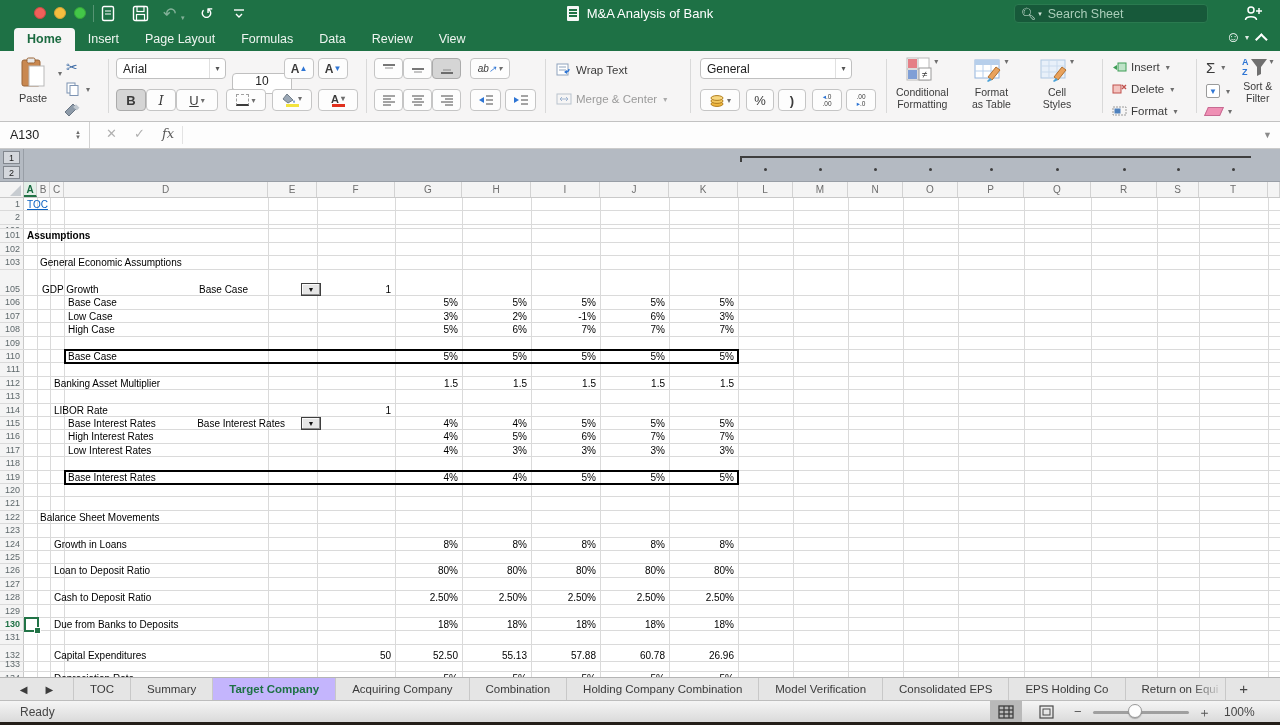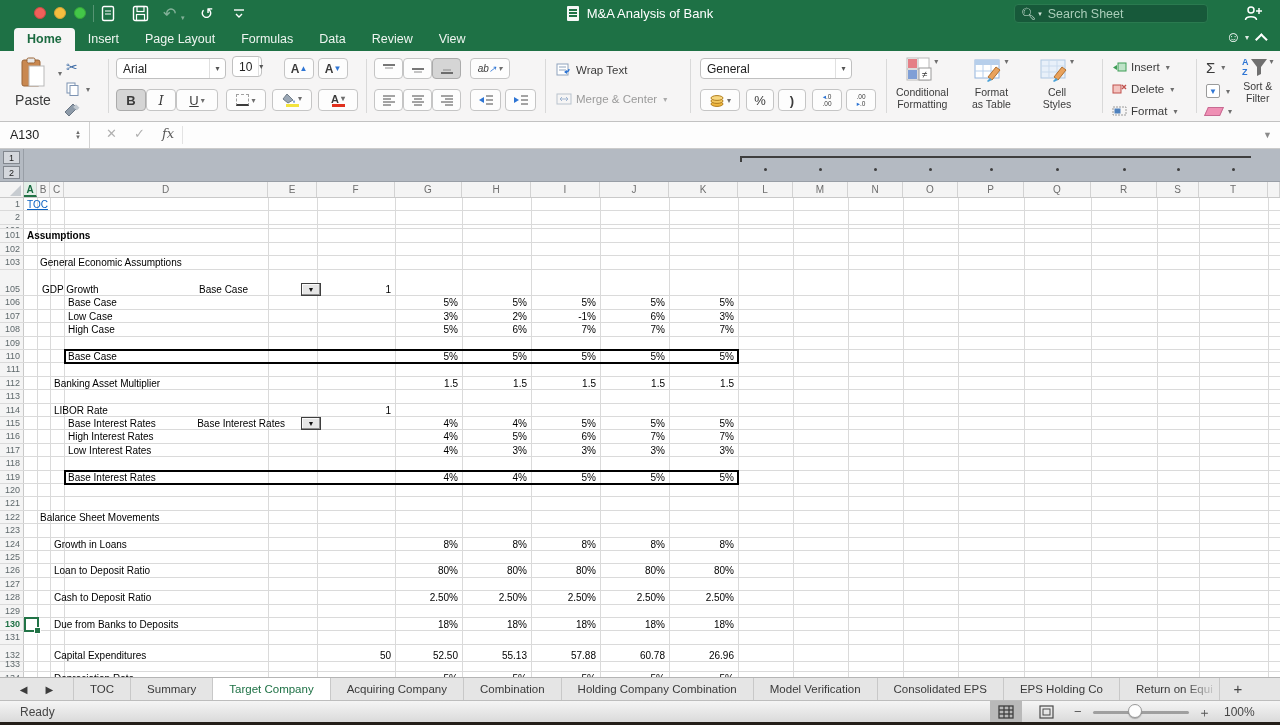--- a/index.html
+++ b/index.html
@@ -95,21 +95,21 @@
            box-shadow:inset -1px -1px 0 #8f8f8f, inset 1px 1px 0 #fbfbfb; display:flex; align-items:center; justify-content:center; }
   .ddown span { font-size:7px; color:#111; line-height:7px; }
   .boxline { position:absolute; left:64px; width:675px; top:-1px; height:15px; border:2px solid #000; pointer-events:none; }
   .selcell { position:absolute; left:24px; width:15px; top:-1px; height:15px; border:2px solid #217346; pointer-events:none; }
   .selcell::after { content:""; position:absolute; right:-4px; bottom:-4px; width:5px; height:5px; background:#217346; border:1px solid #fff; }
 
   
   .sheettabs { position:absolute; left:0; top:677px; width:1280px; height:23px; background:#e5e5e5; border-top:1px solid #b5b5b5; display:flex; font-size:11.5px; color:#3a3a3a; }
   .tabnav { width:74px; display:flex; align-items:center; justify-content:center; gap:18px; border-right:1px solid #c8c8c8; color:#3c3c3c; font-size:10px; }
   .stab { padding:0 16px; line-height:22px; border-right:1px solid #c8c8c8; white-space:nowrap; position:relative; }
-  .stab.active { background:#ffffff; color:#1e7145; font-weight:normal; }
+  .stab.active { background:#c4b5fd; color:#1e7145; font-weight:bold; }
   .stab.faded { width:100px; overflow:hidden; padding-right:0; }
   .stab.faded::after { content:""; position:absolute; right:0; top:0; bottom:0; width:34px; background:linear-gradient(to right, rgba(229,229,229,0), #e5e5e5); }
   .addtab { width:36px; text-align:center; line-height:21px; font-size:15px; color:#444; }
 
   
   .statusbar { position:absolute; left:0; top:700px; width:1280px; height:22px; background:linear-gradient(#f5f5f5,#dadada); border-top:1px solid #bdbdbd; font-size:12px; color:#454545; }
   .ready { position:absolute; left:20px; top:4px; }
   .viewbtn { position:absolute; top:0px; width:32px; height:21px; display:flex; align-items:center; justify-content:center; }
   .viewbtn.pressed { background:#b9b9b9; }
   .zoomglyph { position:absolute; top:3px; font-size:13px; color:#555; }
@@ -189,21 +189,21 @@
   </div>
 
   <div class="ribbon">
 
     <div style="position:absolute; left:10px; top:6px; width:46px; text-align:center;">
       <svg width="28" height="32" viewBox="0 0 28 32">
           <rect x="3" y="3" width="18" height="26" rx="2" fill="#c98850" stroke="#9a6436"></rect>
           <rect x="8" y="1" width="8" height="5" rx="1.5" fill="#e8e8e8" stroke="#9a6436"></rect>
           <rect x="10" y="9" width="15" height="20" fill="#fff" stroke="#b9b9b9"></rect>
         </svg>
-      <div style="font-size:14px; color:#3b3b3b; margin-top:1px;">Paste</div>
+      <div style="font-size:11px; color:#3b3b3b; margin-top:1px;">Paste</div>
     </div>
     <span class="caret" style="position:absolute; left:56px; top:18px;">▾</span>
     <div style="position:absolute; left:66px; top:8px; font-size:14px; color:#3f6ca6;">✂</div>
     <div style="position:absolute; left:66px; top:31px;">
       <svg width="13" height="14" viewBox="0 0 13 14">
           <rect x="1" y="1" width="8" height="10" fill="#fff" stroke="#7d93b2"></rect>
           <rect x="4" y="3.5" width="8" height="10" fill="#fff" stroke="#7d93b2"></rect>
         </svg>
     </div>
     <span class="caret" style="position:absolute; left:84px; top:34px;">▾</span>
@@ -212,21 +212,21 @@
           <path d="M1 9 L9 1 L13 5 L5 13 Z" fill="#8d9aa8" stroke="#6a7684"></path>
           <rect x="10" y="2" width="5" height="4" transform="rotate(45 12 4)" fill="#c0c8d0"></rect>
         </svg>
     </div>
     <div class="rdiv" style="left:108px;"></div>
 
     <div class="combo" style="left:116px; top:7px; width:110px; height:21px;">
       <span class="cbx">Arial</span>
       <span class="ccaret">▾</span>
     </div>
-    <div class="combo" style="left:232px; top:5px; width:30px; height:21px;">
+    <div class="combo" style="left:232px; top:22px; width:60px; height:21px;flex-direction:column;">
       <span class="cbx">10</span>
       <span class="ccaret">▾</span>
     </div>
     <div class="btn" style="position:absolute; left:284px; top:7px; width:30px; height:21px; font-size:12px; font-weight:bold;">
       <span>A</span>
         <span style="color:#2e75d4; font-size:8px;">▲</span>
     </div>
     <div class="btn" style="position:absolute; left:318px; top:7px; width:30px; height:21px; font-size:12px; font-weight:bold;">
       <span>A</span>
         <span style="color:#2e75d4; font-size:8px;">▼</span>

